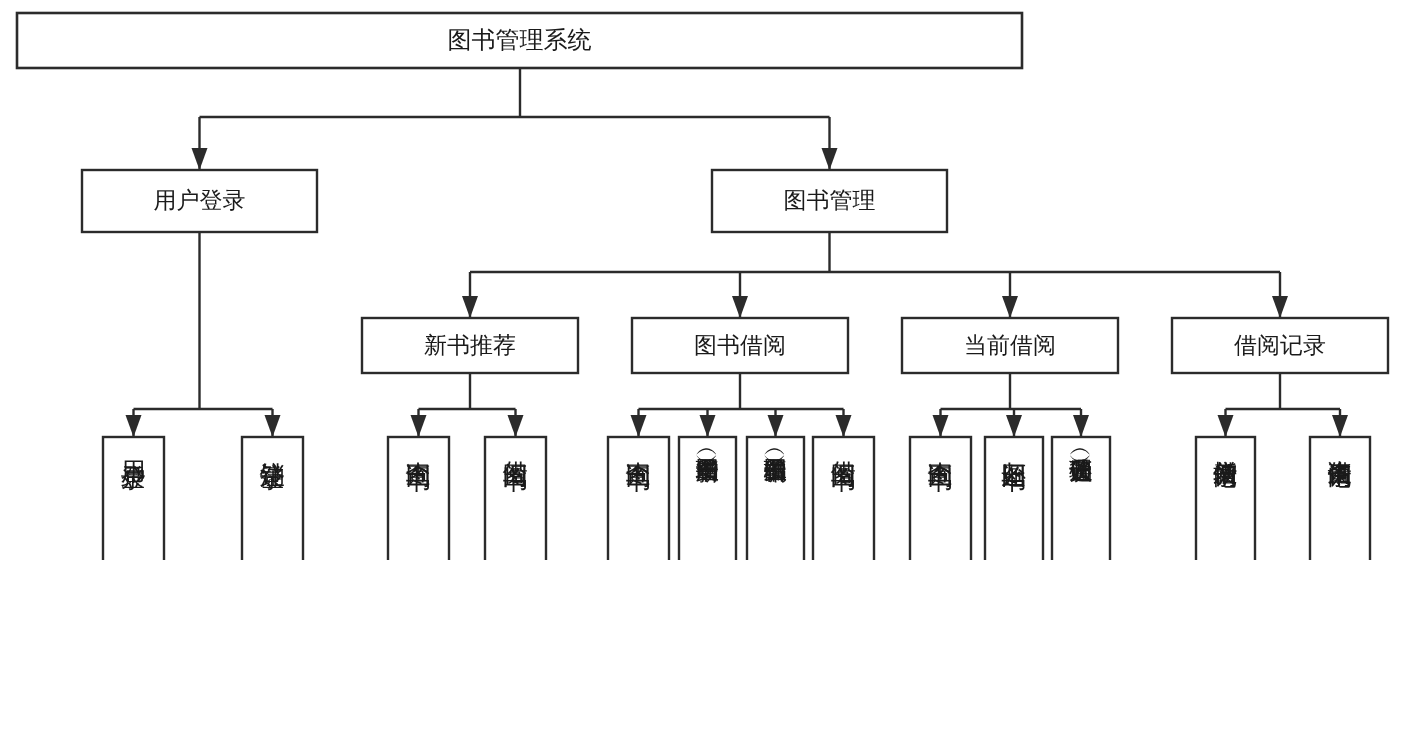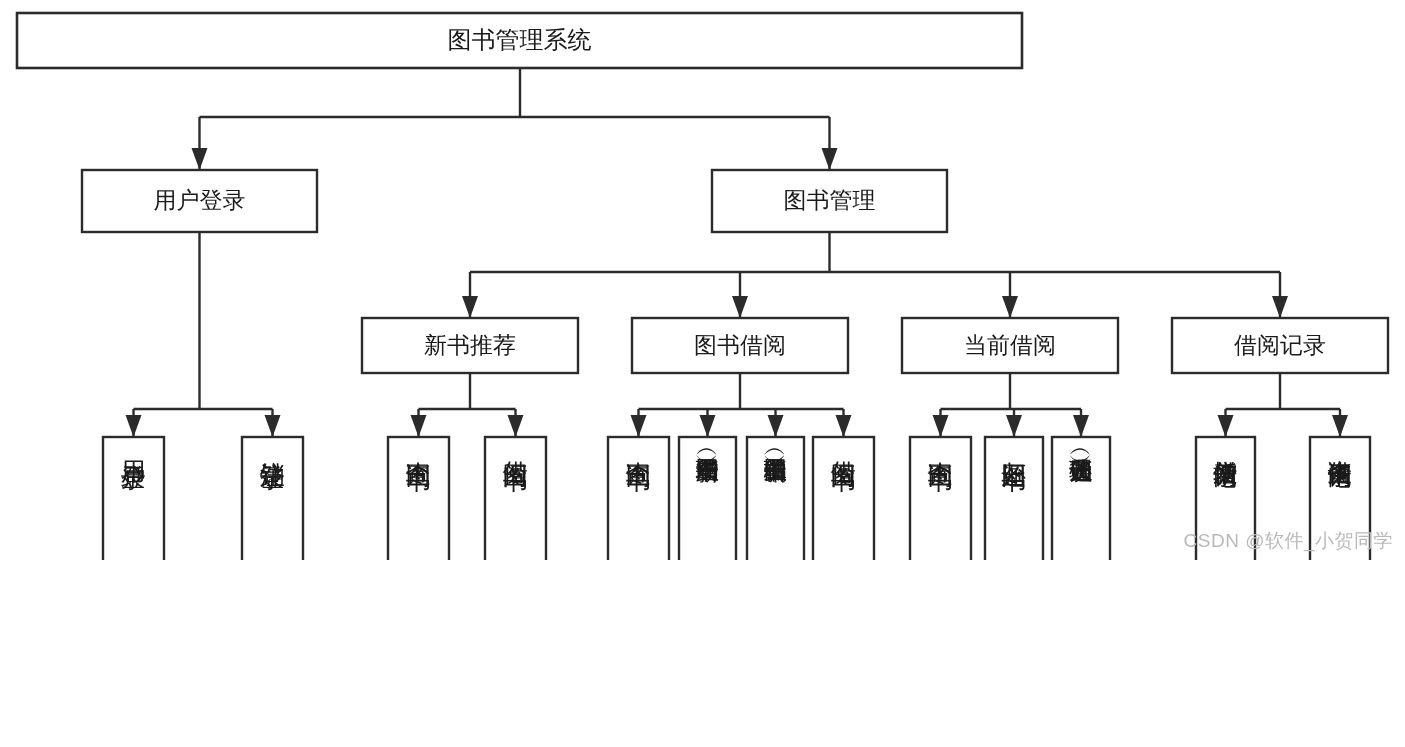--- a/index.html
+++ b/index.html
@@ -210,14 +210,13 @@
         <span class="leaf-label" style="font-size: 23px; letter-spacing: 0px;">确认归还（管理员）</span>
       </div>
       <div class="leaf-label-wrap" style="left: 1196px; top: 441px; width: 59px; height: 288px;">
         <span class="leaf-label" style="font-size: 24px; letter-spacing: 1px;">新增借阅记录</span>
       </div>
       <div class="leaf-label-wrap" style="left: 1310px; top: 441px; width: 60px; height: 288px;">
         <span class="leaf-label" style="font-size: 24px; letter-spacing: 1px;">查询借阅记录</span>
       </div>
     </div>
 
-  <div class="watermark">CSDN @软件_小贺同学</div>
 </div>
 
 </body></html>

